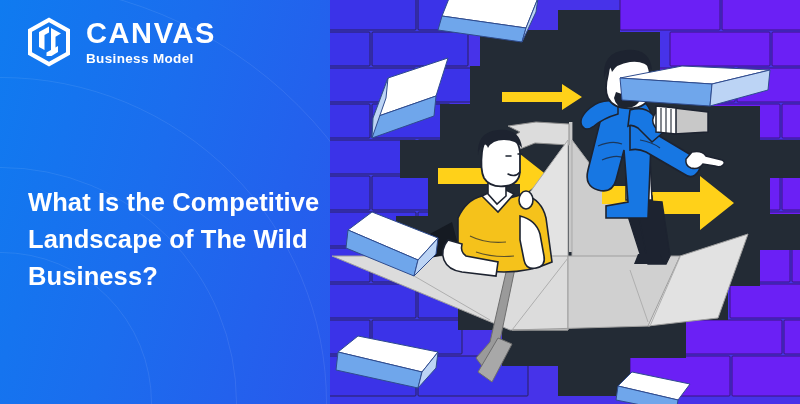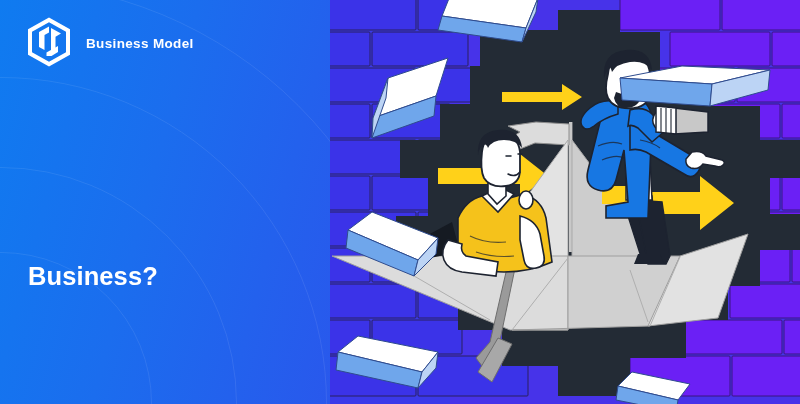--- a/index.html
+++ b/index.html
@@ -26,21 +26,21 @@
   
   .logo{position:absolute;left:25px;top:16px;display:flex;align-items:center;gap:13px;}
   .logo-mark{width:48px;height:52px;flex:none;}
   .logo-words{display:flex;flex-direction:column;line-height:1;}
   .logo-canvas{
     color:#fff;font-size:29px;font-weight:700;letter-spacing:1.6px;
     font-family:"Liberation Sans","DejaVu Sans",sans-serif;
   }
   .logo-sub{
     color:#fff;font-size:13.5px;font-weight:600;letter-spacing:0.35px;
-    margin-top:4px;text-align:right;
+    margin-top:4px;text-align:left;
   }
   
   .headline{
     position:absolute;left:28px;top:167px;width:330px;
     color:#ffffff;font-size:25.5px;font-weight:700;line-height:1.44;
     letter-spacing:0.1px;
     font-family:"Liberation Sans","DejaVu Sans",sans-serif;
   }
 </style>
 </head>
@@ -290,23 +290,24 @@
         <g fill="#FFFFFF">
           <path d="M24 1.5 L45 13.2 L45 38.8 L24 50.5 L3 38.8 L3 13.2 Z
                    M24 6.2 L7 15.7 L7 36.3 L24 45.8 L41 36.3 L41 15.7 Z"></path>
           <path d="M14 16 L24 10.5 L24 16.5 L19.5 19 L19.5 34 L14 31 Z"></path>
           <path d="M26 12 L36 17.6 L30.5 20.8 L30.5 33.5 L26 36 Z"></path>
           <path d="M21.5 36.5 L33 30 L33 36 L26.5 40 L21.5 40 Z"></path>
         </g>
       </svg>
     </span>
     <span class="logo-words">
+      <span class="logo-canvas">CANVAS</span>
       <span class="logo-sub">Business Model</span>
     </span>
   </div>
 
   <h1 class="headline">
-    <br>
-    <br>
+    <span>What Is the Competitive</span><br>
+    <span>Landscape of The Wild</span><br>
     <span>Business?</span>
   </h1>
 
 </div>
 
 </body></html>

